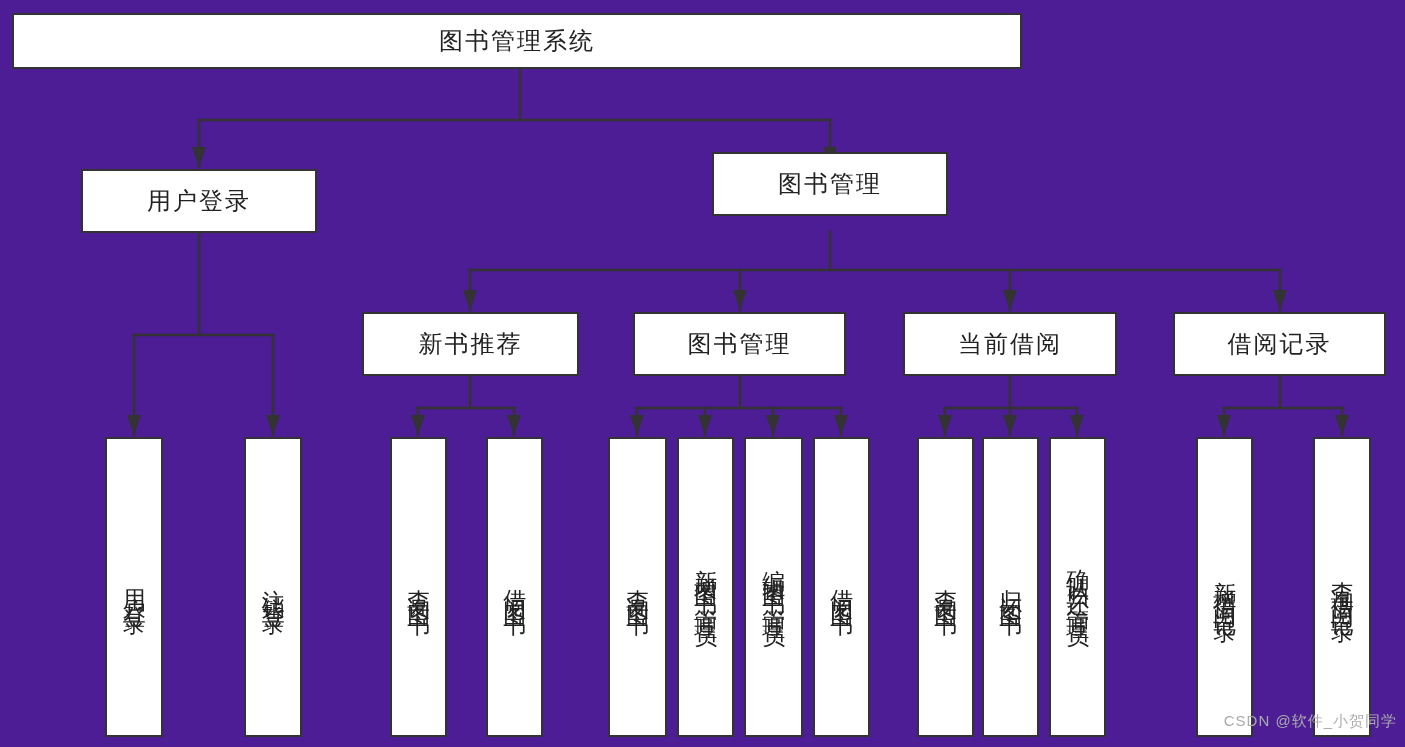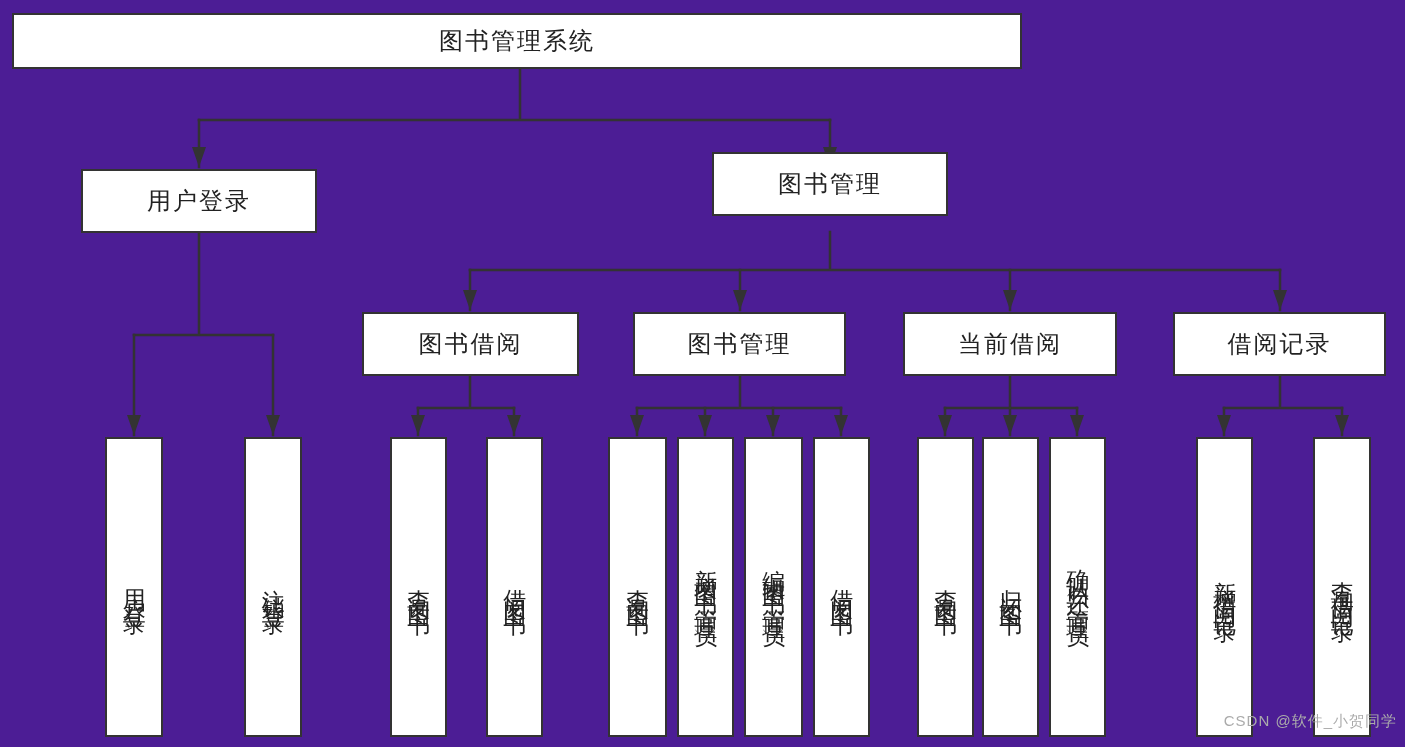--- a/index.html
+++ b/index.html
@@ -104,21 +104,21 @@
   </div>
 
   <div class="box hbox" style="left:81px; top:169px; width:236px; height:64px;">
     <span>用户登录</span>
   </div>
   <div class="box hbox" style="left:712px; top:152px; width:236px; height:64px;">
     <span>图书管理</span>
   </div>
 
   <div class="box hbox" style="left:362px; top:312px; width:217px; height:64px;">
-    <span>图书借阅</span>
+    <span>新书推荐</span>
   </div>
   <div class="box hbox" style="left:633px; top:312px; width:213px; height:64px;">
     <span>图书管理</span>
   </div>
   <div class="box hbox" style="left:903px; top:312px; width:214px; height:64px;">
     <span>当前借阅</span>
   </div>
   <div class="box hbox" style="left:1173px; top:312px; width:213px; height:64px;">
     <span>借阅记录</span>
   </div>

